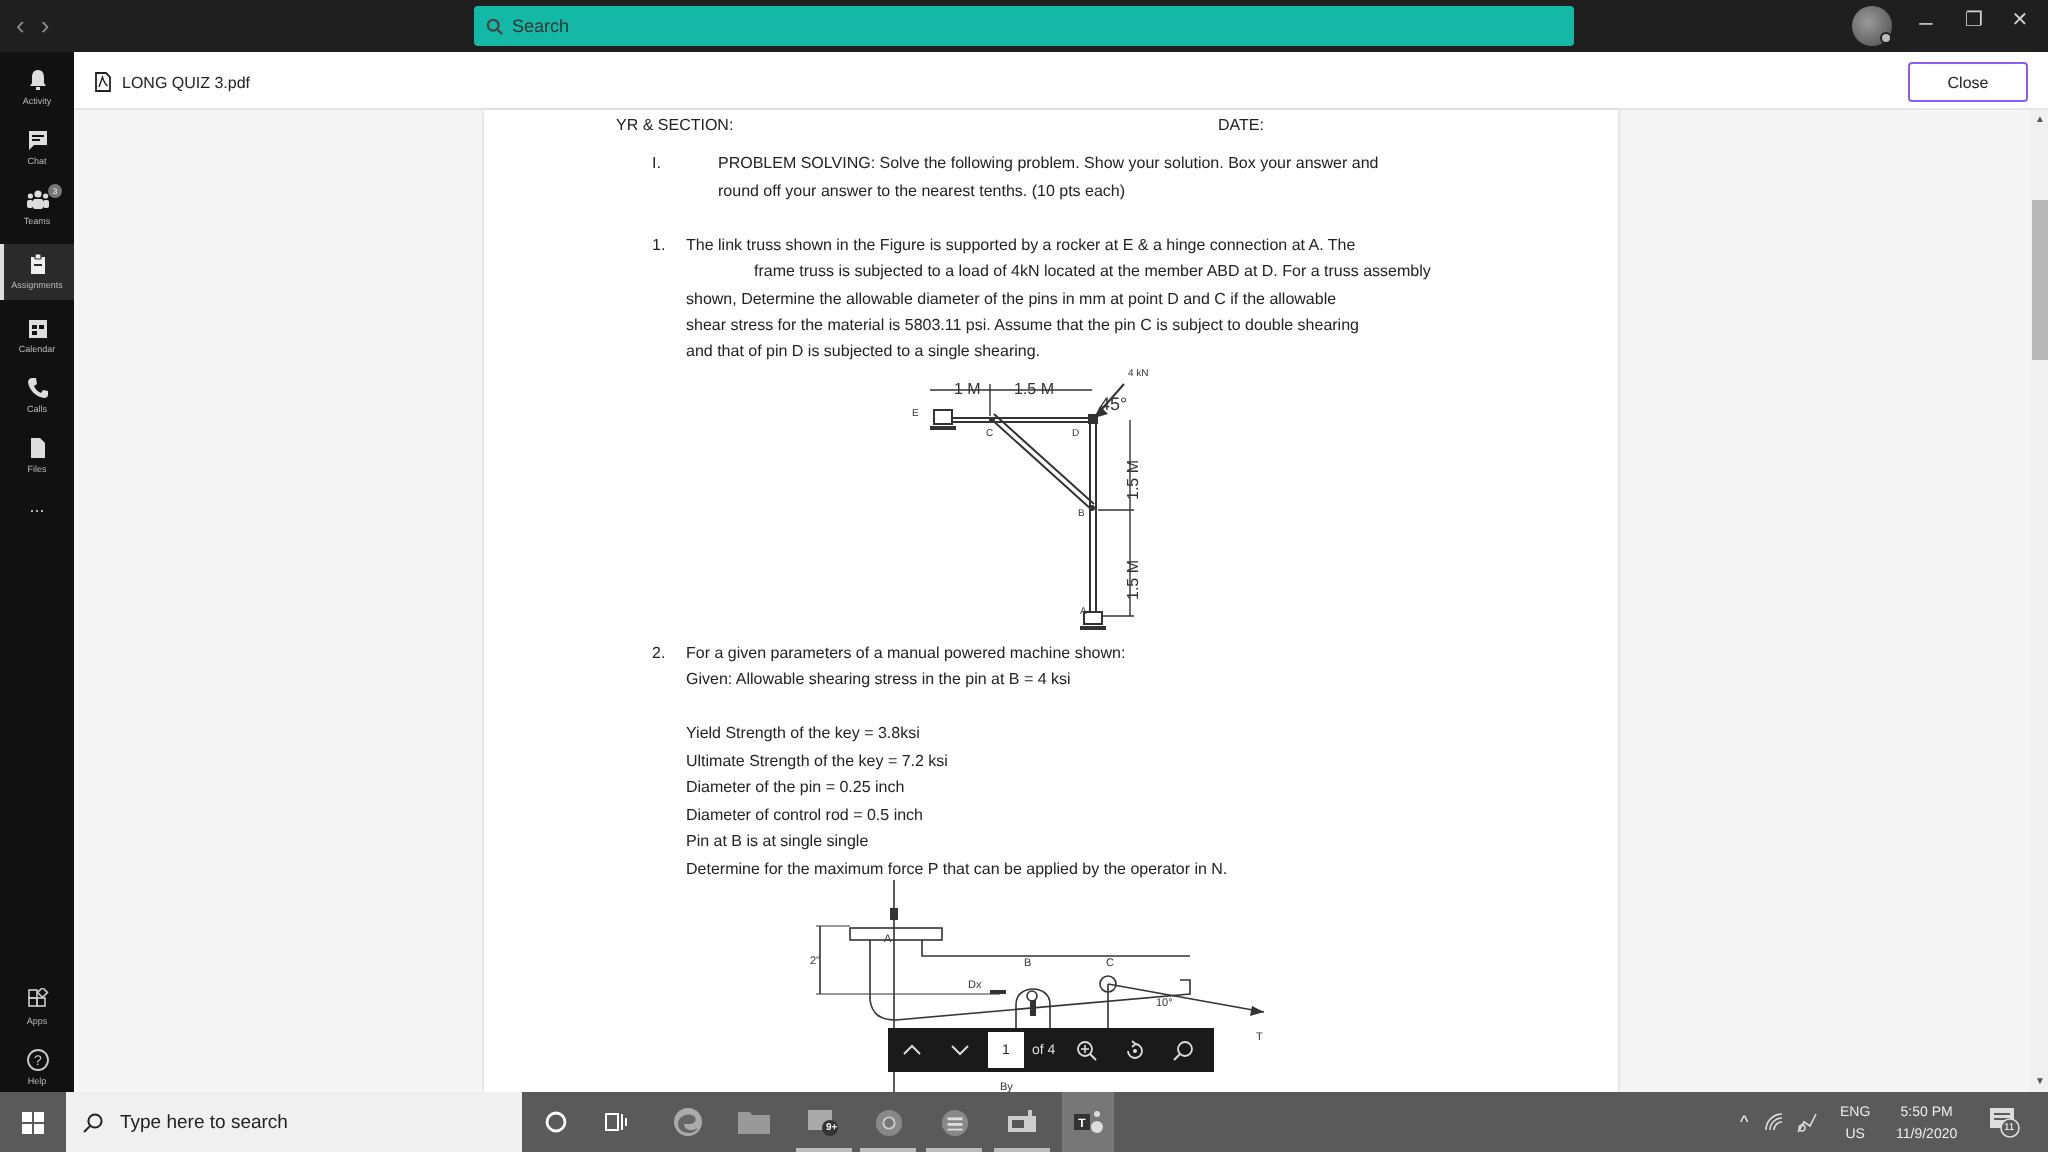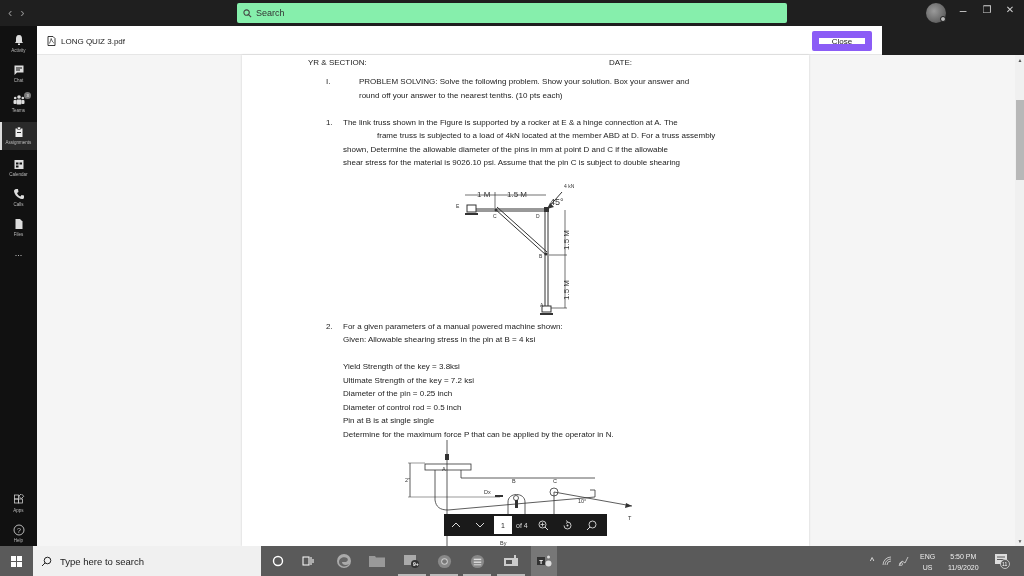--- a/index.html
+++ b/index.html
@@ -1,39 +1,39 @@
 <!DOCTYPE html>
 <html><head>
 <meta charset="utf-8">
 <style>
   * { box-sizing: border-box; margin: 0; padding: 0; }
   html, body { width: 1024px; height: 576px; overflow: hidden; background: #1f1f1f; font-family: "Liberation Sans", sans-serif; }
 
   
   .titlebar { position: absolute; left: 0; top: 0; width: 1024px; height: 26px; background: #1f1f1f; }
   .nav-arrows { position: absolute; left: 8px; top: 5px; color: #8a8a8a; font-size: 13px; letter-spacing: 8px; }
-  .search-box { position: absolute; left: 237px; top: 3px; width: 550px; height: 20px; background: #86efac; border-radius: 2px; display: flex; align-items: center; padding-left: 6px; font-size: 9px; color: #333; }
+  .search-box { position: absolute; left: 237px; top: 3px; width: 550px; height: 20px; background: #14b8a6; border-radius: 2px; display: flex; align-items: center; padding-left: 6px; font-size: 9px; color: #333; }
   .search-box svg { margin-right: 4px; }
   .avatar { position: absolute; left: 926px; top: 3px; width: 20px; height: 20px; border-radius: 50%; background: radial-gradient(circle at 40% 40%, #9a9a9a, #4a4a4a); }
   .avatar-dot { position: absolute; left: 940px; top: 16px; width: 6px; height: 6px; border-radius: 50%; background: #bbb; border: 1px solid #1f1f1f; }
   .win-ctl { position: absolute; top: 4px; color: #cfcfcf; font-size: 12px; width: 20px; text-align: center; }
 
   
   .rail { position: absolute; left: 0; top: 26px; width: 37px; height: 520px; background: #111; }
   .rail-item { position: absolute; left: 0; width: 37px; text-align: center; color: #ddd; }
   .rail-item .ico { display: block; margin: 0 auto; width: 12px; height: 12px; }
   .rail-item .lbl { display: block; font-size: 4.5px; color: #bbb; margin-top: 2px; }
   .rail-item.active { background: #2a2a2a; }
   .rail-item.active::before { content: ""; position: absolute; left: 0; top: 0; width: 2px; height: 100%; background: #ddd; }
 
   
-  .docbar { position: absolute; left: 37px; top: 26px; width: 845px; height: 29px; background: #fff; border-bottom: 1px solid #e6e6e6; }
+  .docbar { position: absolute; left: 37px; top: 26px; width: 987px; height: 29px; background: #fff; border-bottom: 1px solid #e6e6e6; }
   .doc-title { position: absolute; left: 10px; top: 10px; font-size: 8px; color: #222; display: flex; align-items: center; }
   .doc-title svg { margin-right: 5px; }
-  .close-btn { position: absolute; right: 10px; top: 5px; width: 60px; height: 20px; background: #fff; border: 7px solid #8b5cf6; border-radius: 2px; font-size: 8px; color: #222; display: flex; align-items: center; justify-content: center; }
+  .close-btn { position: absolute; right: 10px; top: 5px; width: 60px; height: 20px; background: #fff; border: 1px solid #8b5cf6; border-radius: 2px; font-size: 8px; color: #222; display: flex; align-items: center; justify-content: center; }
 
   
   .viewer { position: absolute; left: 37px; top: 55px; width: 987px; height: 491px; background: #f5f5f5; }
   .page { position: absolute; left: 205px; top: 0; width: 567px; height: 491px; background: #fff; box-shadow: 0 0 2px #ccc; }
   .scrollbar { position: absolute; right: 0; top: 0; width: 9px; height: 491px; background: #f0f0f0; }
   .scroll-thumb { position: absolute; left: 1px; top: 45px; width: 8px; height: 80px; background: #b8b8b8; }
   .scroll-up, .scroll-down { position: absolute; left: 1px; width: 8px; font-size: 5px; color: #555; text-align: center; }
 
   .ptxt { position: absolute; font-size: 8px; color: #222; line-height: 13.4px; white-space: nowrap; }
 
@@ -171,21 +171,22 @@
     <div class="ptxt" style="left:367px;top:1px;text-align:center;">DATE:</div>
 
     <div class="ptxt" style="left:84px;top:20px;">I.</div>
     <div class="ptxt" style="left:117px;top:20px;">PROBLEM SOLVING: Solve the following problem. Show your solution. Box your answer and</div>
     <div class="ptxt" style="left:117px;top:34px;">round off your answer to the nearest tenths. (10 pts each)</div>
 
     <div class="ptxt" style="left:84px;top:61px;">1.</div>
     <div class="ptxt" style="left:101px;top:61px;">The link truss shown in the Figure is supported by a rocker at E &amp; a hinge connection at A. The</div>
     <div class="ptxt" style="left:101px;top:74px;margin-left:34px;">frame truss is subjected to a load of 4kN located at the member ABD at D. For a truss assembly</div>
     <div class="ptxt" style="left:101px;top:88px;">shown, Determine the allowable diameter of the pins in mm at point D and C if the allowable</div>
-    <div class="ptxt" style="left:101px;top:101px;">shear stress for the material is 9026.10 psi. Assume that the pin C is subject to double shearing</div>
+    <div class="ptxt" style="left:101px;top:101px;">shear stress for the material is 5803.11 psi. Assume that the pin C is subject to double shearing</div>
+    <div class="ptxt" style="left:101px;top:114px;">and that of pin D is subjected to a single shearing.</div>
 
     <svg style="position:absolute;left:208px;top:125px;" width="150" height="140" viewBox="0 0 150 140">
       <g stroke="#333" fill="none" stroke-width="1">
 
         <line x1="22" y1="29" x2="96" y2="29"></line>
           <line x1="22" y1="31" x2="96" y2="31"></line>
 
         <line x1="95" y1="30" x2="95" y2="128"></line>
           <line x1="98" y1="30" x2="98" y2="128"></line>
 

